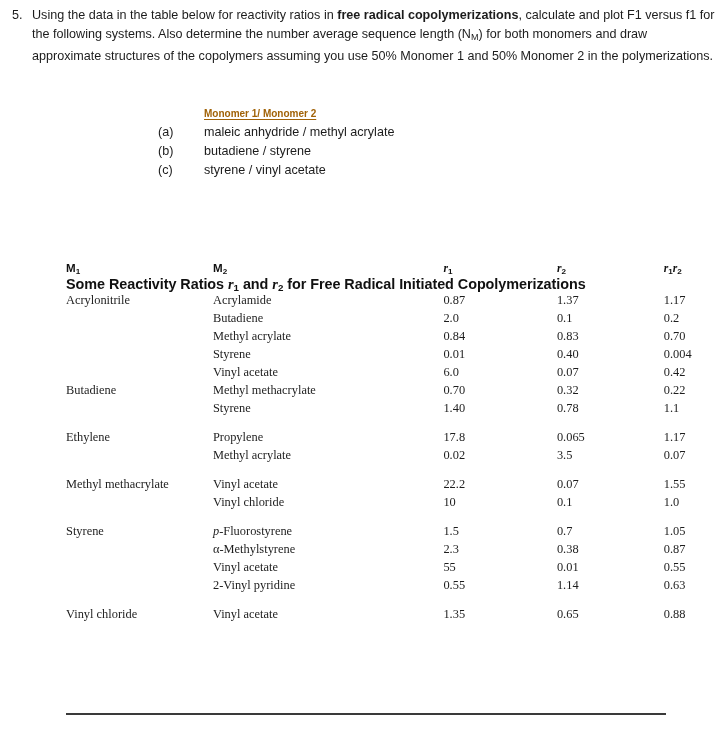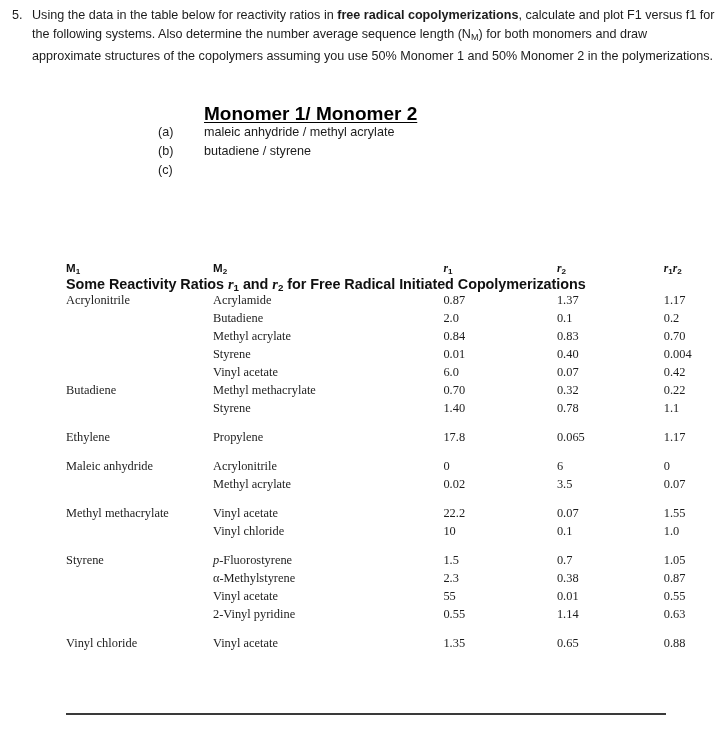--- a/index.html
+++ b/index.html
@@ -58,26 +58,26 @@
     left: 0;
     top: 104px;
     width: 727px;
   }
   .ml-head {
     display: flex;
     align-items: baseline;
   }
   .ml-head-spacer { width: 204px; flex: 0 0 204px; }
   .ml-head-label {
-    font-size: 19px;
+    font-size: 10px;
     font-weight: bold;
     text-decoration: underline;
     text-underline-offset: 2px;
     line-height: 19px;
-    color: #000000;
+    color: #a16207;
   }
   .ml-row {
     display: flex;
     align-items: baseline;
     line-height: 19px;
   }
   .ml-tag {
     width: 46px;
     flex: 0 0 46px;
     margin-left: 158px;
@@ -194,20 +194,21 @@
   <div class="ml-row">
     <div class="ml-tag">(a)</div>
     <div class="ml-val">maleic anhydride / methyl acrylate</div>
   </div>
   <div class="ml-row">
     <div class="ml-tag">(b)</div>
     <div class="ml-val">butadiene / styrene</div>
   </div>
   <div class="ml-row">
     <div class="ml-tag">(c)</div>
+    <div class="ml-val">styrene / vinyl acetate</div>
   </div>
 </div>
 
 <div id="ratio-table">
 
   <div id="table-title"><span>Some Reactivity Ratios </span><i>r</i><sub>1</sub><span> and </span><i>r</i><sub>2</sub><span> for Free Radical Initiated Copolymerizations</span></div>
 
   <table class="tbl">
     <thead>
       <tr>
@@ -268,27 +269,20 @@
           <td class="col-r2 num">0.78</td>
           <td class="col-rr num">1.1</td>
         </tr>
         <tr class="group-gap">
           <td class="col-m1">Ethylene</td>
           <td class="col-m2">Propylene</td>
           <td class="col-r1 num">17.8</td>
           <td class="col-r2 num">0.065</td>
           <td class="col-rr num">1.17</td>
         </tr>
-        <tr class="group-gap">
-          <td class="col-m1">Maleic anhydride</td>
-          <td class="col-m2">Acrylonitrile</td>
-          <td class="col-r1 num">0</td>
-          <td class="col-r2 num">6</td>
-          <td class="col-rr num">0</td>
-        </tr>
         <tr>
           <td class="col-m1"></td>
           <td class="col-m2">Methyl acrylate</td>
           <td class="col-r1 num">0.02</td>
           <td class="col-r2 num">3.5</td>
           <td class="col-rr num">0.07</td>
         </tr>
         <tr class="group-gap">
           <td class="col-m1">Methyl methacrylate</td>
           <td class="col-m2">Vinyl acetate</td>

